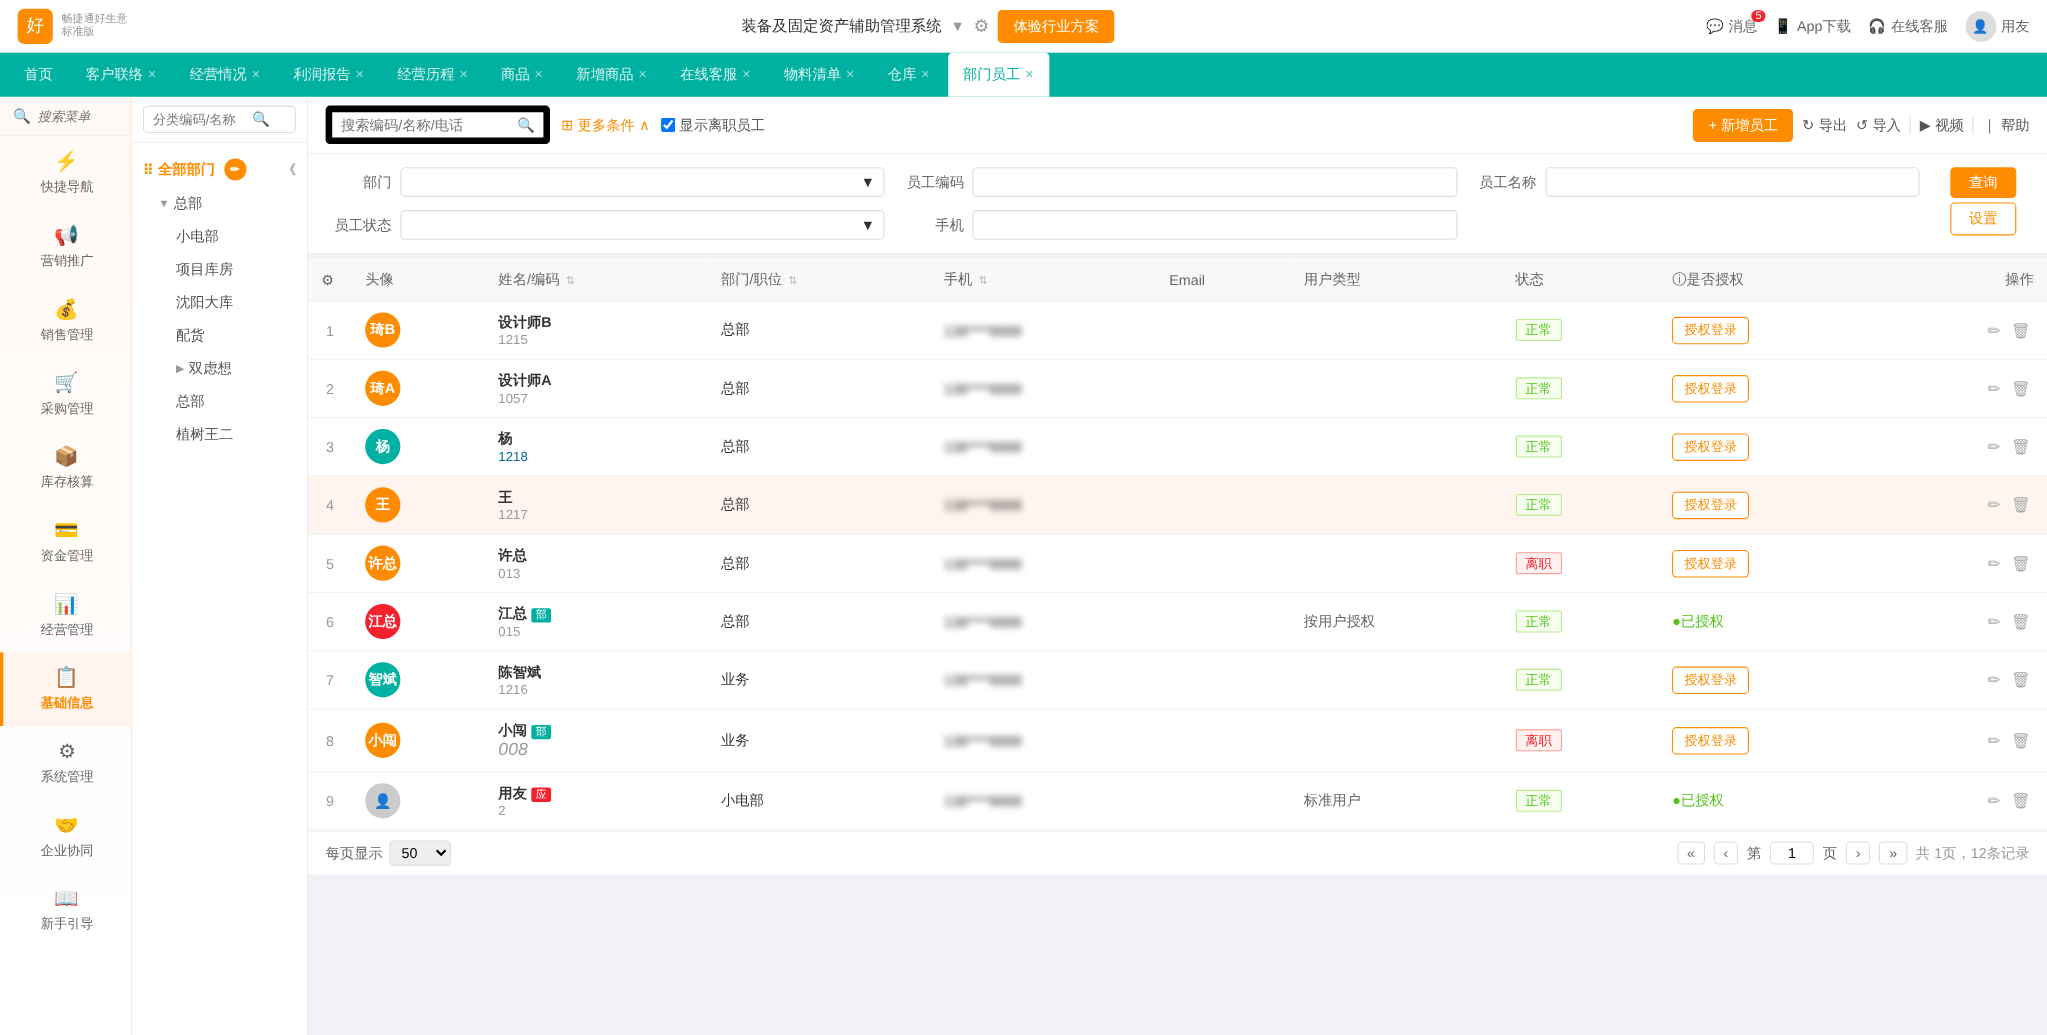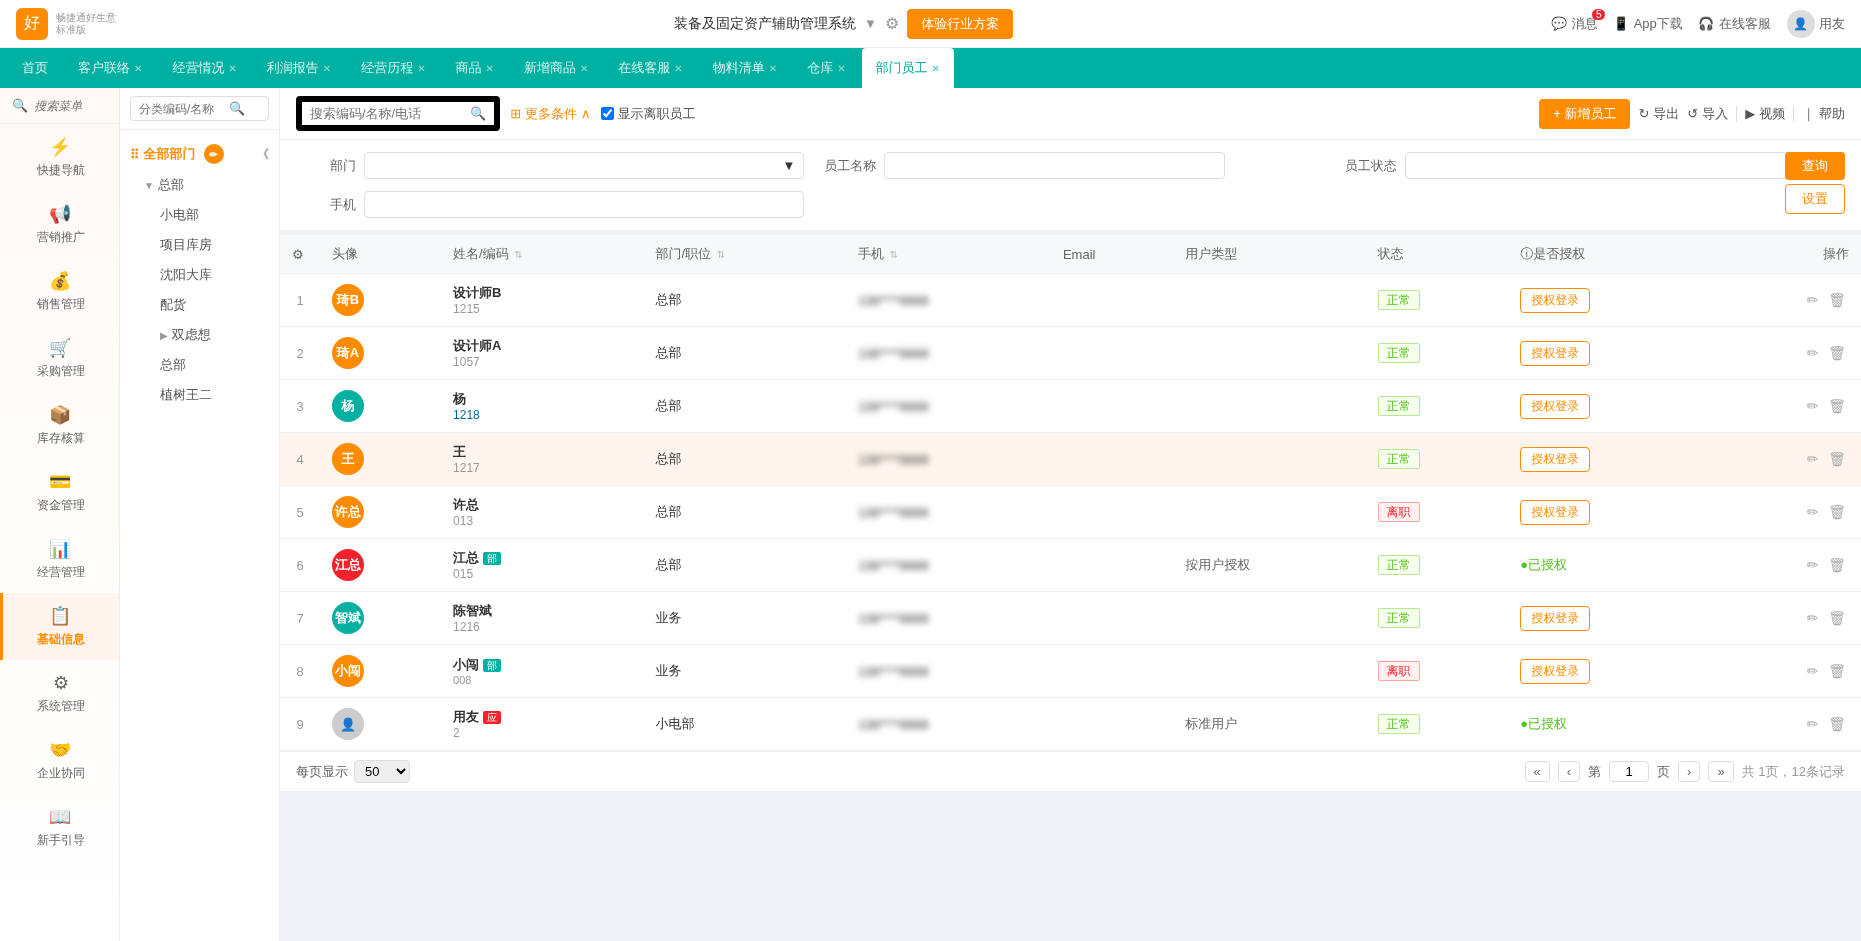--- a/index.html
+++ b/index.html
@@ -72,21 +72,21 @@
       background: #fff; padding: 12px 16px; margin-bottom: 4px; border-bottom: 1px solid #eee;
       display: grid; grid-template-columns: 1fr 1fr 1fr; gap: 12px; position: relative;
     }
     .form-row { display: flex; align-items: center; gap: 8px; }
     .form-label { color: #666; font-size: 13px; white-space: nowrap; min-width: 60px; text-align: right; }
     .form-select {
       flex: 1; border: 1px solid #ddd; border-radius: 4px; padding: 5px 8px;
       font-size: 13px; background: #fff; cursor: pointer; display: flex; align-items: center; justify-content: space-between;
     }
     .form-input { flex: 1; border: 1px solid #ddd; border-radius: 4px; padding: 5px 8px; font-size: 13px; outline: none; }
-    .form-btns { display: flex; flex-direction: column; gap: 4px; position: absolute; right: 16px; top: 12px; }
+    .form-btns { display: flex; flex-direction: column; gap: 4px; position: absolute; right: 28px; top: 12px; }
     .query-btn { background: #ff8c00; color: white; border: none; border-radius: 4px; padding: 5px 16px; font-size: 13px; cursor: pointer; }
     .reset-btn { background: #fff; color: #ff8c00; border: 1px solid #ff8c00; border-radius: 4px; padding: 5px 16px; font-size: 13px; cursor: pointer; }
 
     
     .table-wrap { background: #fff; margin: 0; }
     table { width: 100%; border-collapse: collapse; }
     thead tr { background: #f7f8fa; }
     th { padding: 10px 12px; font-size: 13px; color: #666; font-weight: 500; border-bottom: 1px solid #eee; text-align: left; white-space: nowrap; }
     td { padding: 10px 12px; font-size: 13px; color: #333; border-bottom: 1px solid #f0f0f0; vertical-align: middle; }
     tr.highlighted { background: #fff5ee; }
@@ -341,20 +341,24 @@
       </div>
     </div>
 
     <div class="filter-form">
       <div class="form-row">
         <span class="form-label">部门</span>
         <div class="form-select">
           <span></span>
           <span>▼</span>
         </div>
+      </div>
+      <div class="form-row">
+        <span class="form-label">员工编码</span>
+        <input class="form-input" type="text" style="">
       </div>
       <div class="form-row" style="padding-right:100px;">
         <span class="form-label">员工名称</span>
         <input class="form-input" type="text" style="">
       </div>
       <div class="form-row">
         <span class="form-label">员工状态</span>
         <div class="form-select">
           <span></span>
           <span>▼</span>
@@ -541,21 +545,21 @@
       <span class="op-btn" title="删除">🗑</span>
     </td>
   </tr>
             <tr>
     <td style="text-align:center;color:#999;">8</td>
     <td>
       <div class="avatar-bubble" style="background:#ff8c00;">小闯</div>
     </td>
     <td>
       <div><strong>小闯</strong><span class="dept-tag">部</span></div>
-      <div style="color:#999;font-size:11px;">008</div>
+      <div style="color:#999;font-size:16px;font-style:italic;">008</div>
     </td>
     <td>业务</td>
     <td>
       <span class="blurred">138****8888</span>
     </td>
     <td></td>
     <td></td>
     <td><span class="status-badge status-resign">离职</span></td>
     <td><button class="auth-btn">授权登录</button></td>
     <td style="text-align:right;">

